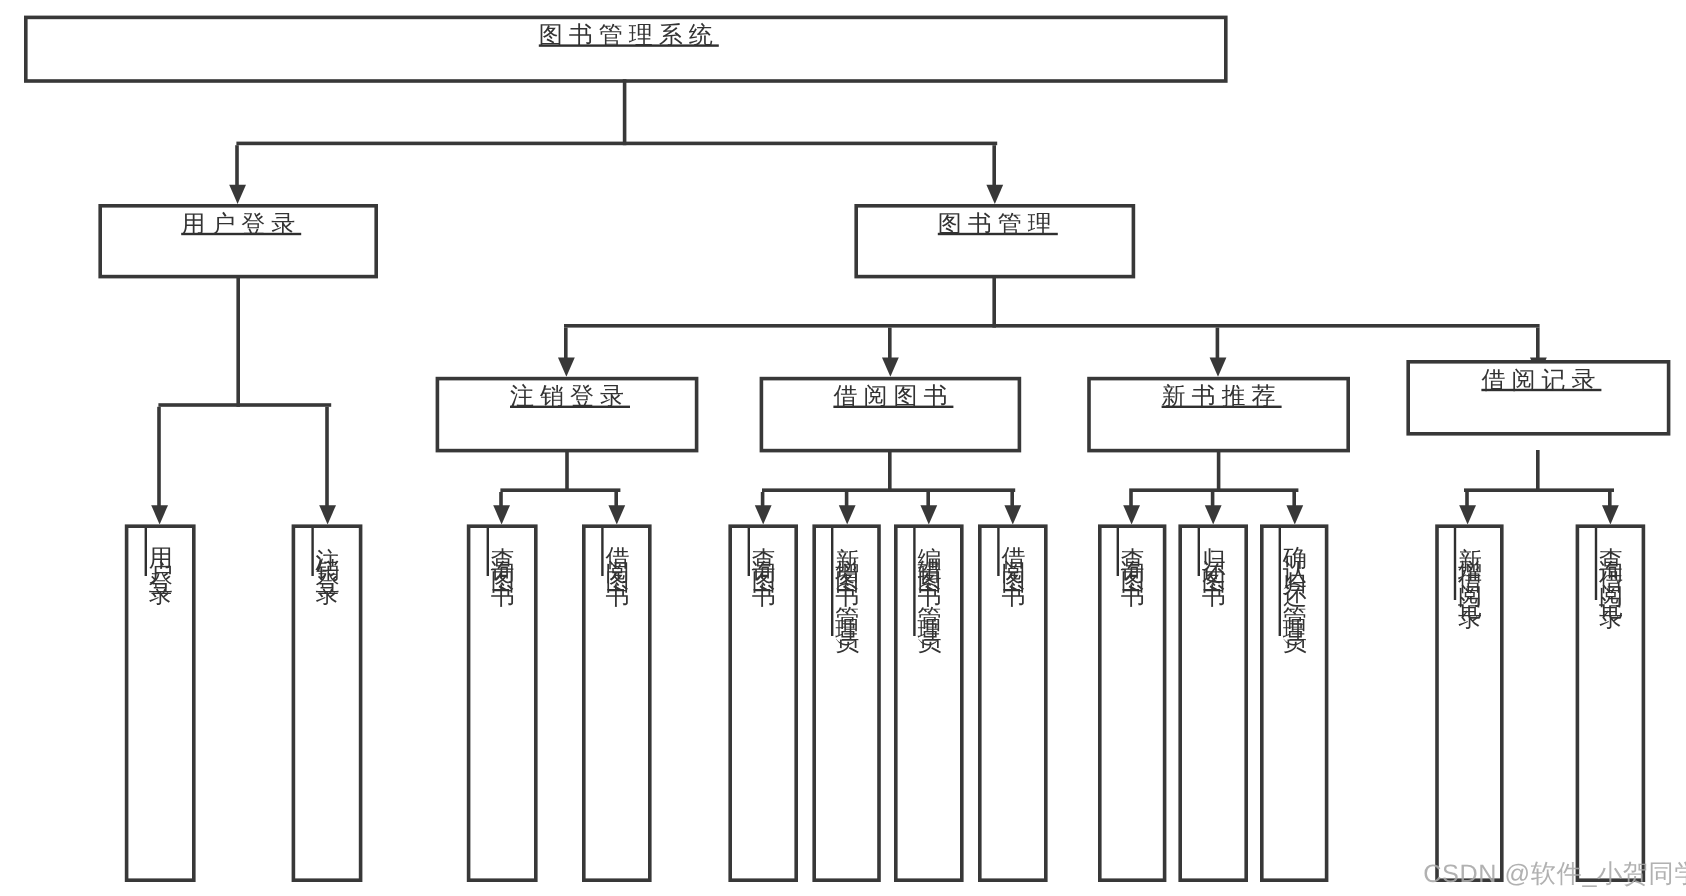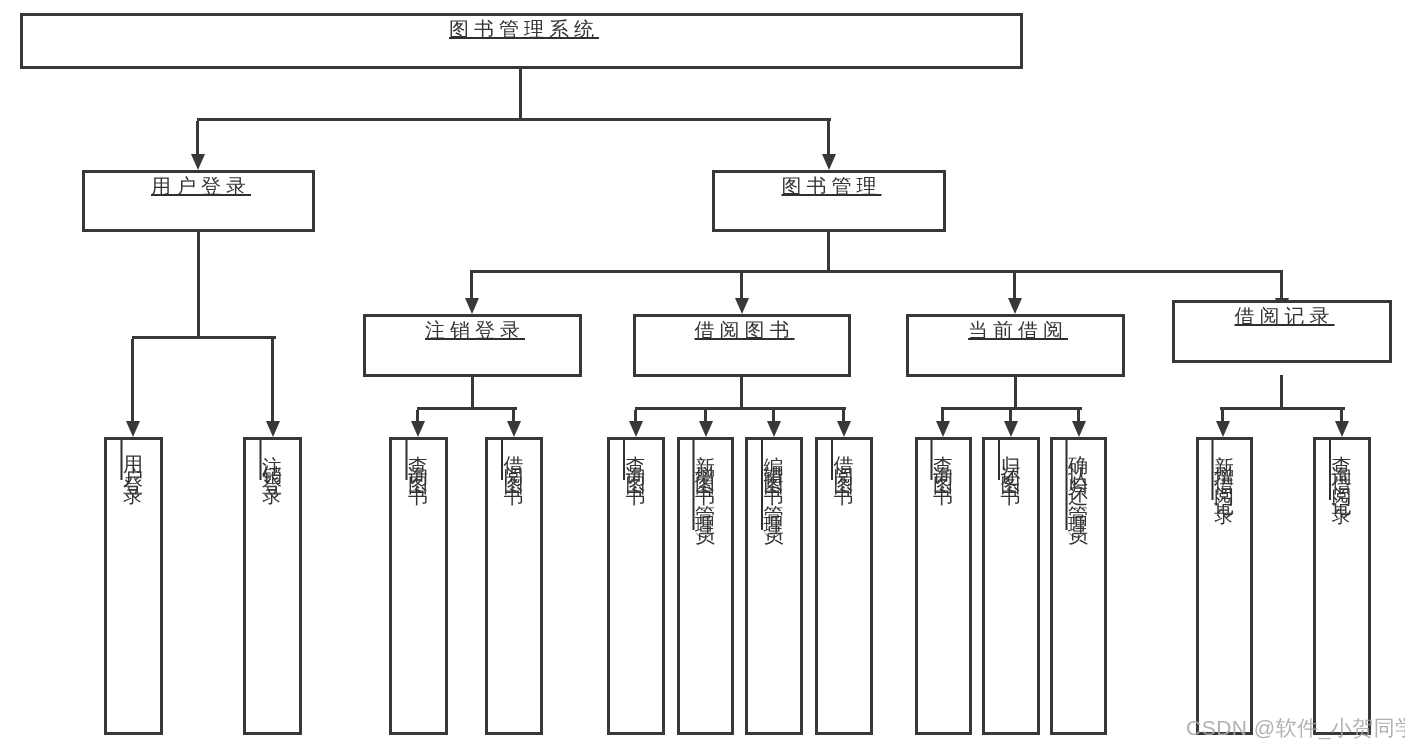--- a/index.html
+++ b/index.html
@@ -94,21 +94,21 @@
       <i class="ahead"></i>
     </div>
 
   <div class="box hbox" style="left:363px; top:314px; width:219px; height:63px">
     <span class="label">注销登录</span>
   </div>
   <div class="box hbox" style="left:633px; top:314px; width:218px; height:63px">
     <span class="label">借阅图书</span>
   </div>
   <div class="box hbox" style="left:906px; top:314px; width:219px; height:63px">
-    <span class="label">当前借阅</span>
+    <span class="label">新书推荐</span>
   </div>
   <div class="box hbox" style="left:1172px; top:300px; width:220px; height:63px">
     <span class="label">借阅记录</span>
   </div>
 
   <div class="vline" style="left:471px; top:375px; height:35px"></div>
   <div class="hline" style="left:417px; top:407px; width:100px"></div>
   <div class="arrow" style="left:411px; top:410px; height:27px">
       <i class="aline"></i>
       <i class="ahead"></i>

